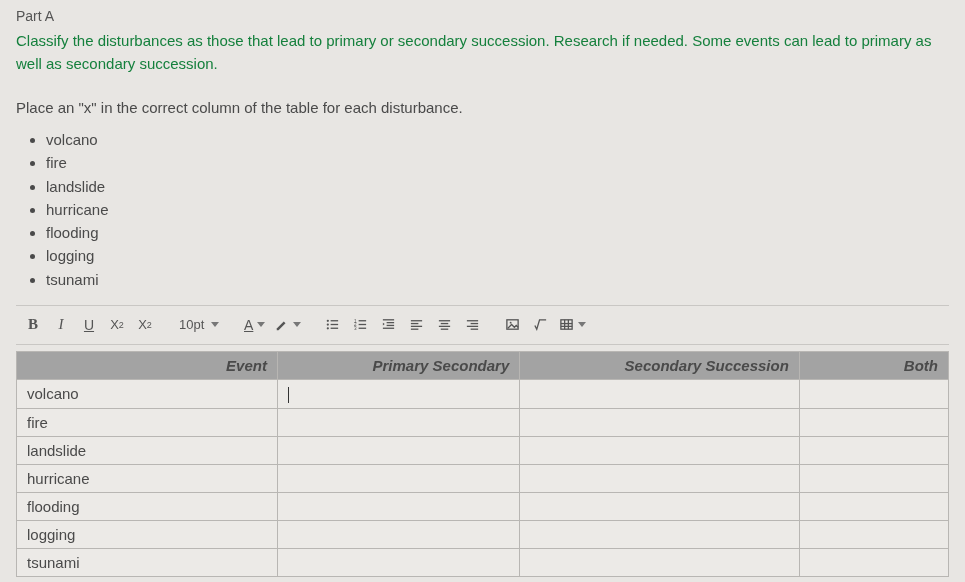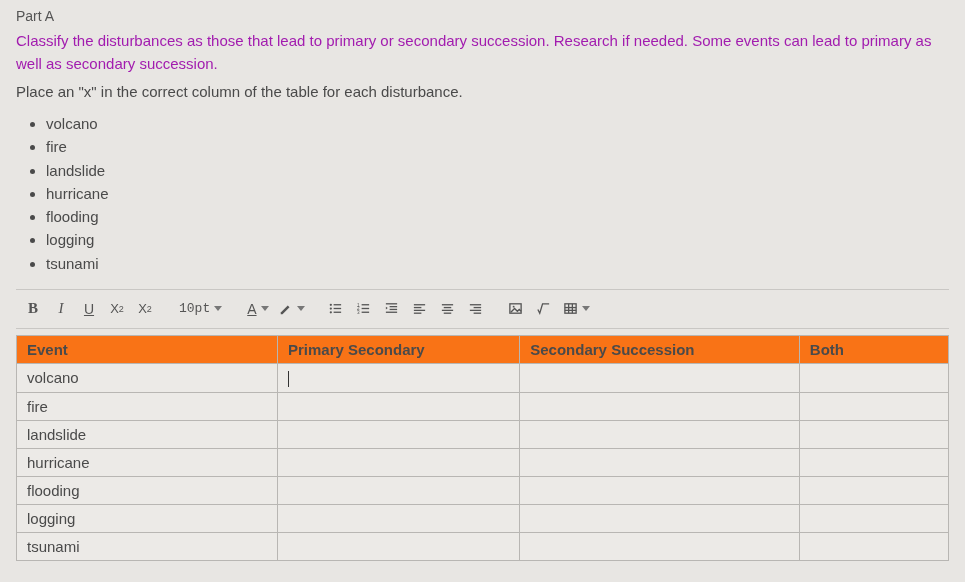--- a/index.html
+++ b/index.html
@@ -13,23 +13,23 @@
     padding: 8px 16px 0 16px;
   }
   .part-label {
     font-weight: 400;
     color: #555;
     font-size: 14px;
     margin-bottom: 6px;
   }
   .instructions {
     font-size: 15px;
-    color: #a21caf;
+    color: #15803d;
     line-height: 1.5;
-    margin-bottom: 8px;
+    margin-bottom: 24px;
   }
   .sub-instructions {
     font-size: 15px;
     color: #4a4a4a;
     margin-bottom: 12px;
   }
   ul.disturbances {
     list-style: disc;
     margin-left: 30px;
     margin-bottom: 14px;
@@ -66,21 +66,20 @@
   .tb-under { text-decoration: underline; font-size: 14px; }
   .tb-sup { font-size: 13px; }
   .tb-sup sup { font-size: 9px; }
   .tb-sub { font-size: 13px; }
   .tb-sub sub { font-size: 9px; }
   .tb-size {
     min-width: 54px;
     border: 1px solid transparent;
     justify-content: space-between;
     padding: 0 6px;
-    font-family: Liberation Mono, monospace;
   }
   .chev {
     display: inline-block;
     width: 0; height: 0;
     border-left: 4px solid transparent;
     border-right: 4px solid transparent;
     border-top: 5px solid #777;
     margin-left: 4px;
   }
   .tb-colorA { text-decoration: underline; font-size: 14px; }
@@ -95,22 +94,23 @@
   table.answer th, table.answer td {
     border: 1px solid #b8b6b3;
     padding: 5px 10px;
     font-size: 15px;
     text-align: left;
     height: 28px;
     color: #4a4a4a;
   }
   table.answer th {
     font-weight: 600;
-    text-align: left;
-    background: #f97316;
+    text-align: right;
+    background: #a3a3a3;
+    font-style: italic;
   }
   .col-event { width: 28%; }
   .col-prim { width: 26%; }
   .col-sec  { width: 30%; }
   .col-both { width: 16%; }
   .cursor {
     display:inline-block;
     width:1px; height:16px;
     background:#333;
     vertical-align: middle;

